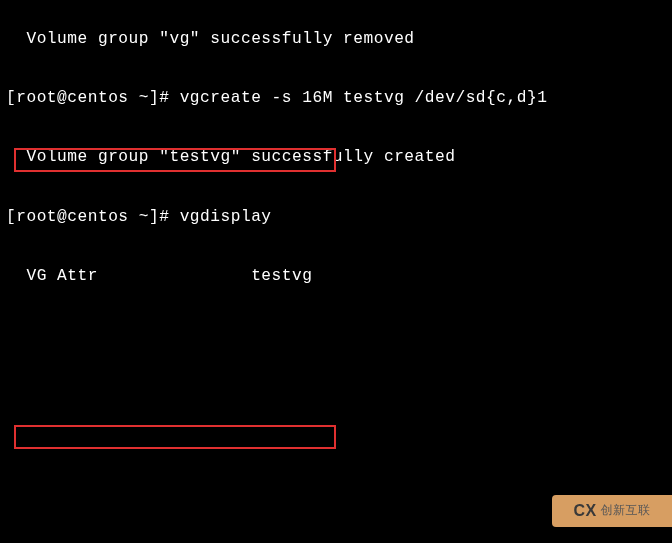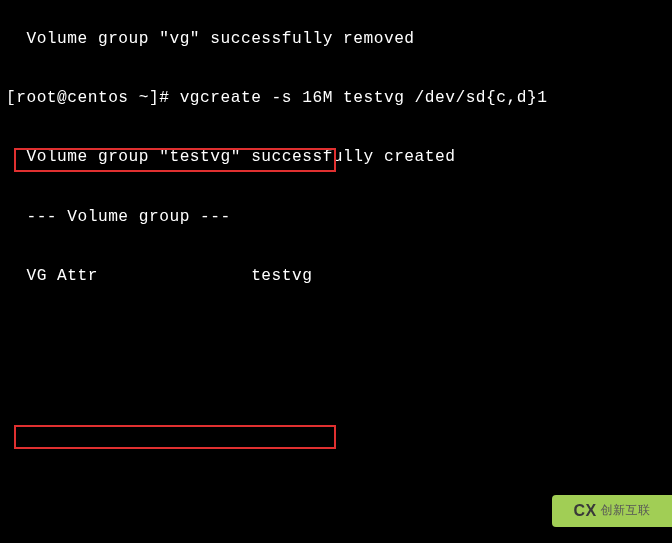--- a/index.html
+++ b/index.html
@@ -35,21 +35,21 @@
     position: absolute;
     border: 2px solid #e03030;
     pointer-events: none;
   }
   .watermark {
     position: absolute;
     right: 0;
     bottom: 16px;
     height: 32px;
     width: 120px;
-    background: #bef264;
+    background: #fdba74;
     color: #666;
     font-family: sans-serif;
     font-size: 12px;
     display: flex;
     align-items: center;
     justify-content: center;
     gap: 4px;
     border-top-left-radius: 4px;
     border-bottom-left-radius: 4px;
     opacity: 0.85;
@@ -60,21 +60,21 @@
     color: #444;
   }
 </style>
 </head>
 <body>
 
 <div class="terminal">
   <div class="line cut-top">  Volume group "vg" successfully removed</div>
   <div class="line"><span>[root@centos ~]# </span><span>vgcreate -s 16M testvg /dev/sd{c,d}1</span></div>
   <div class="line">  Volume group "testvg" successfully created</div>
-  <div class="line">  --- Volume group ---</div>
+  <div class="line"><span>[root@centos ~]# </span><span>vgdisplay</span></div>
   <div class="line">  VG Attr               testvg</div>
   
   
   
   
   
   
   
   
   

